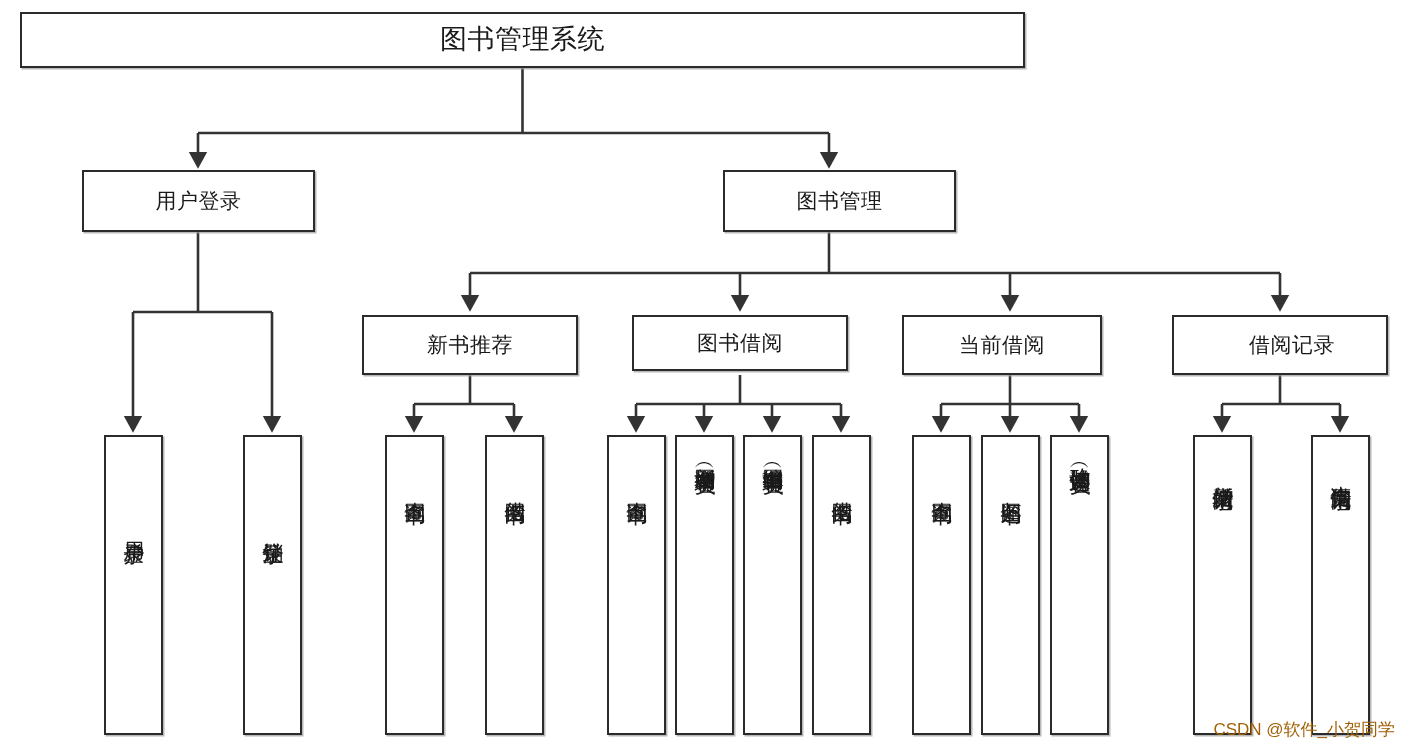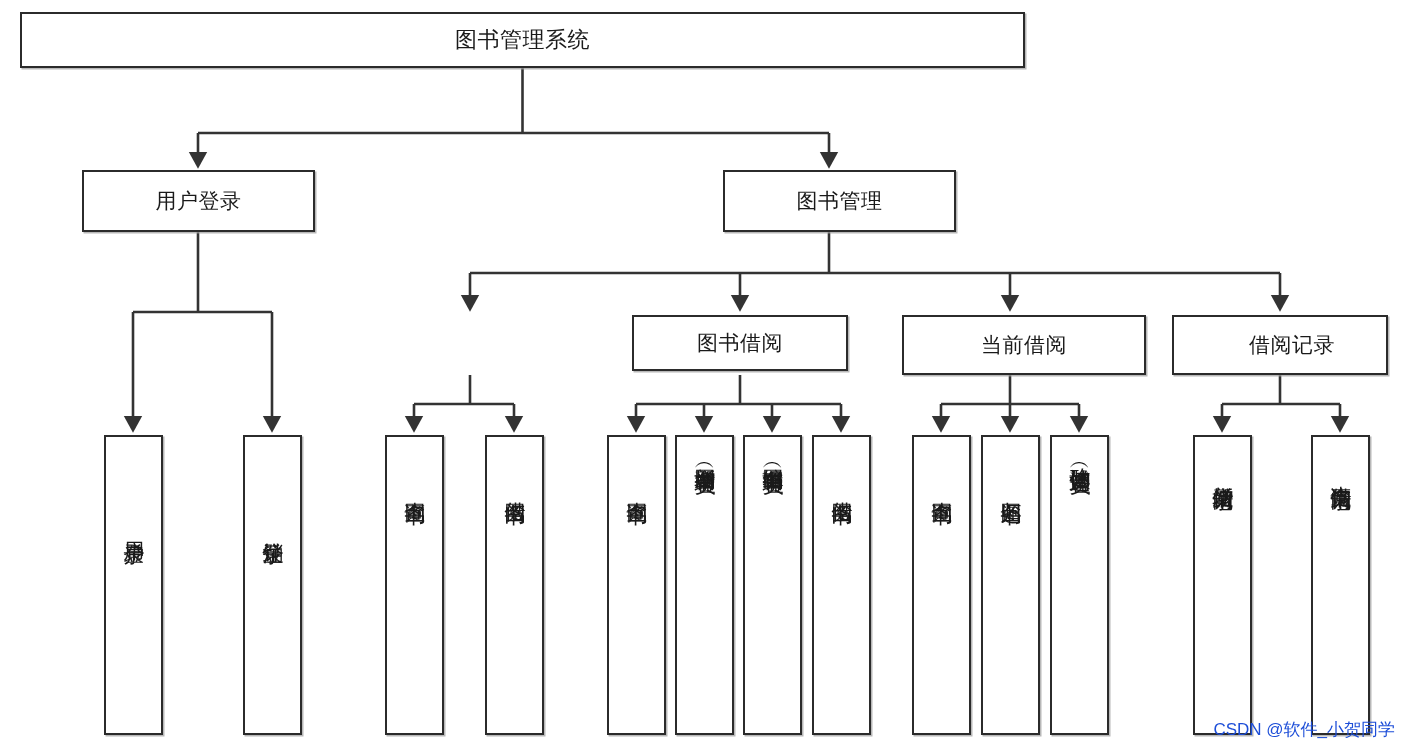--- a/index.html
+++ b/index.html
@@ -30,21 +30,21 @@
     align-items: center;
     justify-content: center;
     box-shadow: 1.5px 1.5px 0 0 rgba(160,160,160,0.75);
   }
   .node-label {
     color: #1a1a1a;
     letter-spacing: 0.5px;
     white-space: nowrap;
     line-height: 1.1;
   }
-  .level-0 .node-label { font-size: 22px; }
+  .level-0 .node-label { font-size: 27px; }
   .level-1 .node-label { font-size: 21px; }
   .level-2 .node-label { font-size: 21px; }
 
   .leaf-box {
     position: absolute;
     box-sizing: border-box;
     border: 2px solid #2b2b2b;
     background: #ffffff;
     box-shadow: 1.5px 1.5px 0 0 rgba(160,160,160,0.75);
     display: flex;
@@ -72,21 +72,21 @@
     top: 0;
     width: 1405px;
     height: 747px;
     pointer-events: none;
   }
   .watermark {
     position: absolute;
     right: 10px;
     bottom: 6px;
     font-size: 17px;
-    color: #1d4ed8;
+    color: #a16207;
     white-space: nowrap;
   }
 </style>
 </head>
 <body>
 
 <div id="diagram-root">
 
   <svg id="connectors" viewBox="0 0 1405 747" width="1405" height="747" xmlns="http://www.w3.org/2000/svg">
     <defs>
@@ -144,24 +144,27 @@
     <span class="node-label">图书管理系统</span>
   </div>
 
   <div class="node-box level-1" style="left:82px; top:170px; width:233px; height:62px;">
     <span class="node-label">用户登录</span>
   </div>
   <div class="node-box level-1" style="left:712px; top:170px; width:233px; height:62px;margin-left:11px;">
     <span class="node-label">图书管理</span>
   </div>
 
+  <div class="node-box level-2" style="left:362px; top:315px; width:216px; height:60px;">
+    <span class="node-label">新书推荐</span>
+  </div>
   <div class="node-box level-2" style="left:632px; top:315px; width:216px; height:56px;">
     <span class="node-label">图书借阅</span>
   </div>
-  <div class="node-box level-2" style="left:902px; top:315px; width:244px; height:60px;align-items:center;">
+  <div class="node-box level-2" style="left:902px; top:315px; width:200px; height:60px;align-items:center;">
     <span class="node-label">当前借阅</span>
   </div>
   <div class="node-box level-2" style="left:1172px; top:315px; width:216px; height:60px;padding-left:24px;">
     <span class="node-label">借阅记录</span>
   </div>
 
   <div class="leaf-box pad-a" style="left:104px; top:435px; width:59px; height:300px;">
     <span class="leaf-label">用户登录</span>
   </div>
   <div class="leaf-box pad-a" style="left:243px; top:435px; width:59px; height:300px;">

